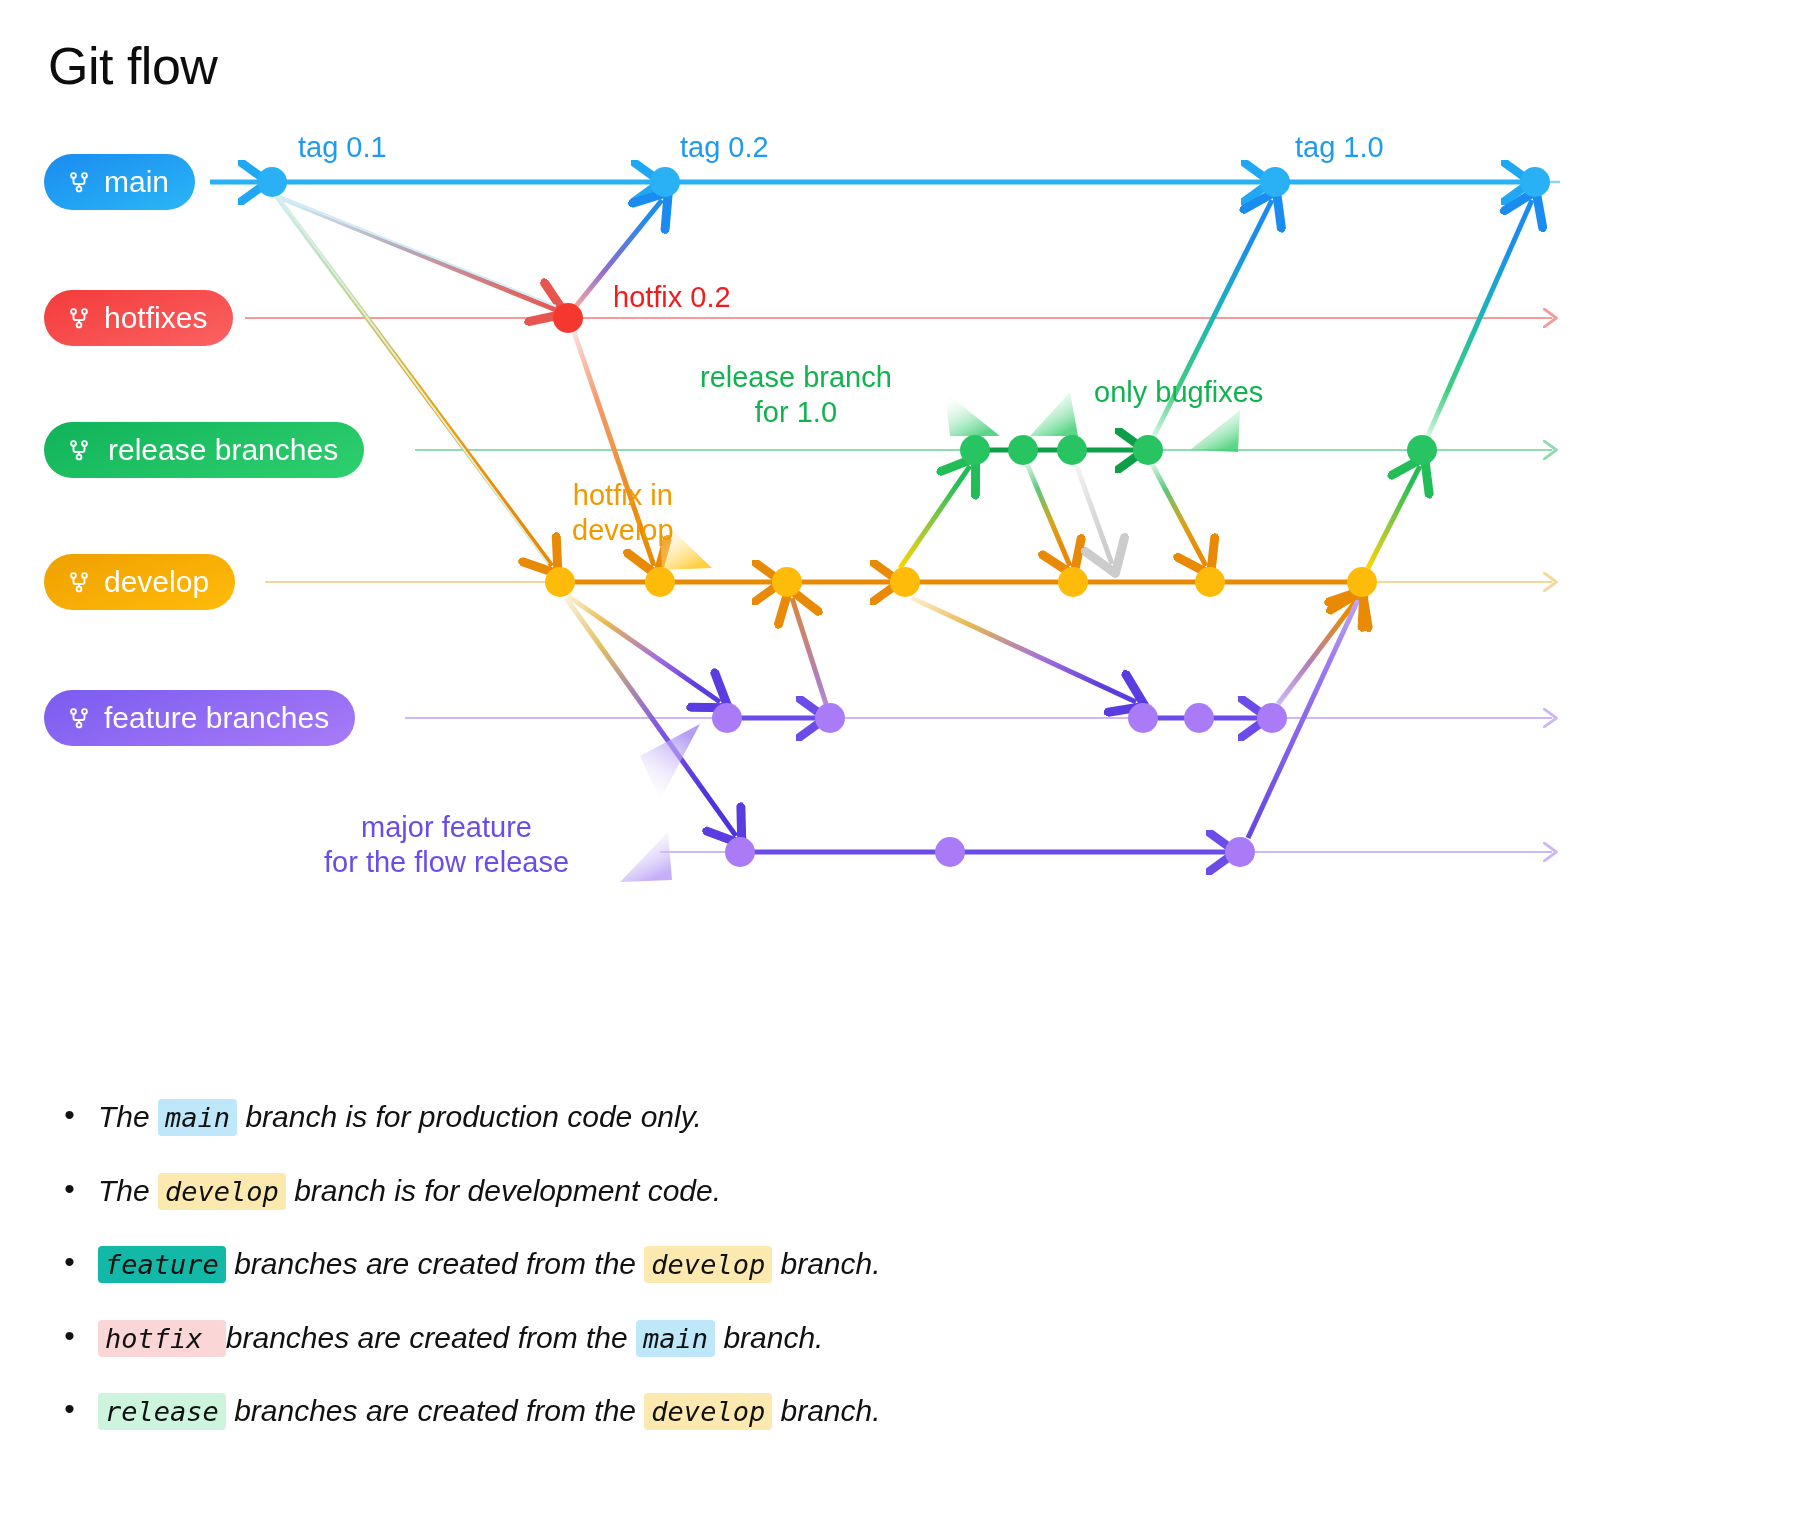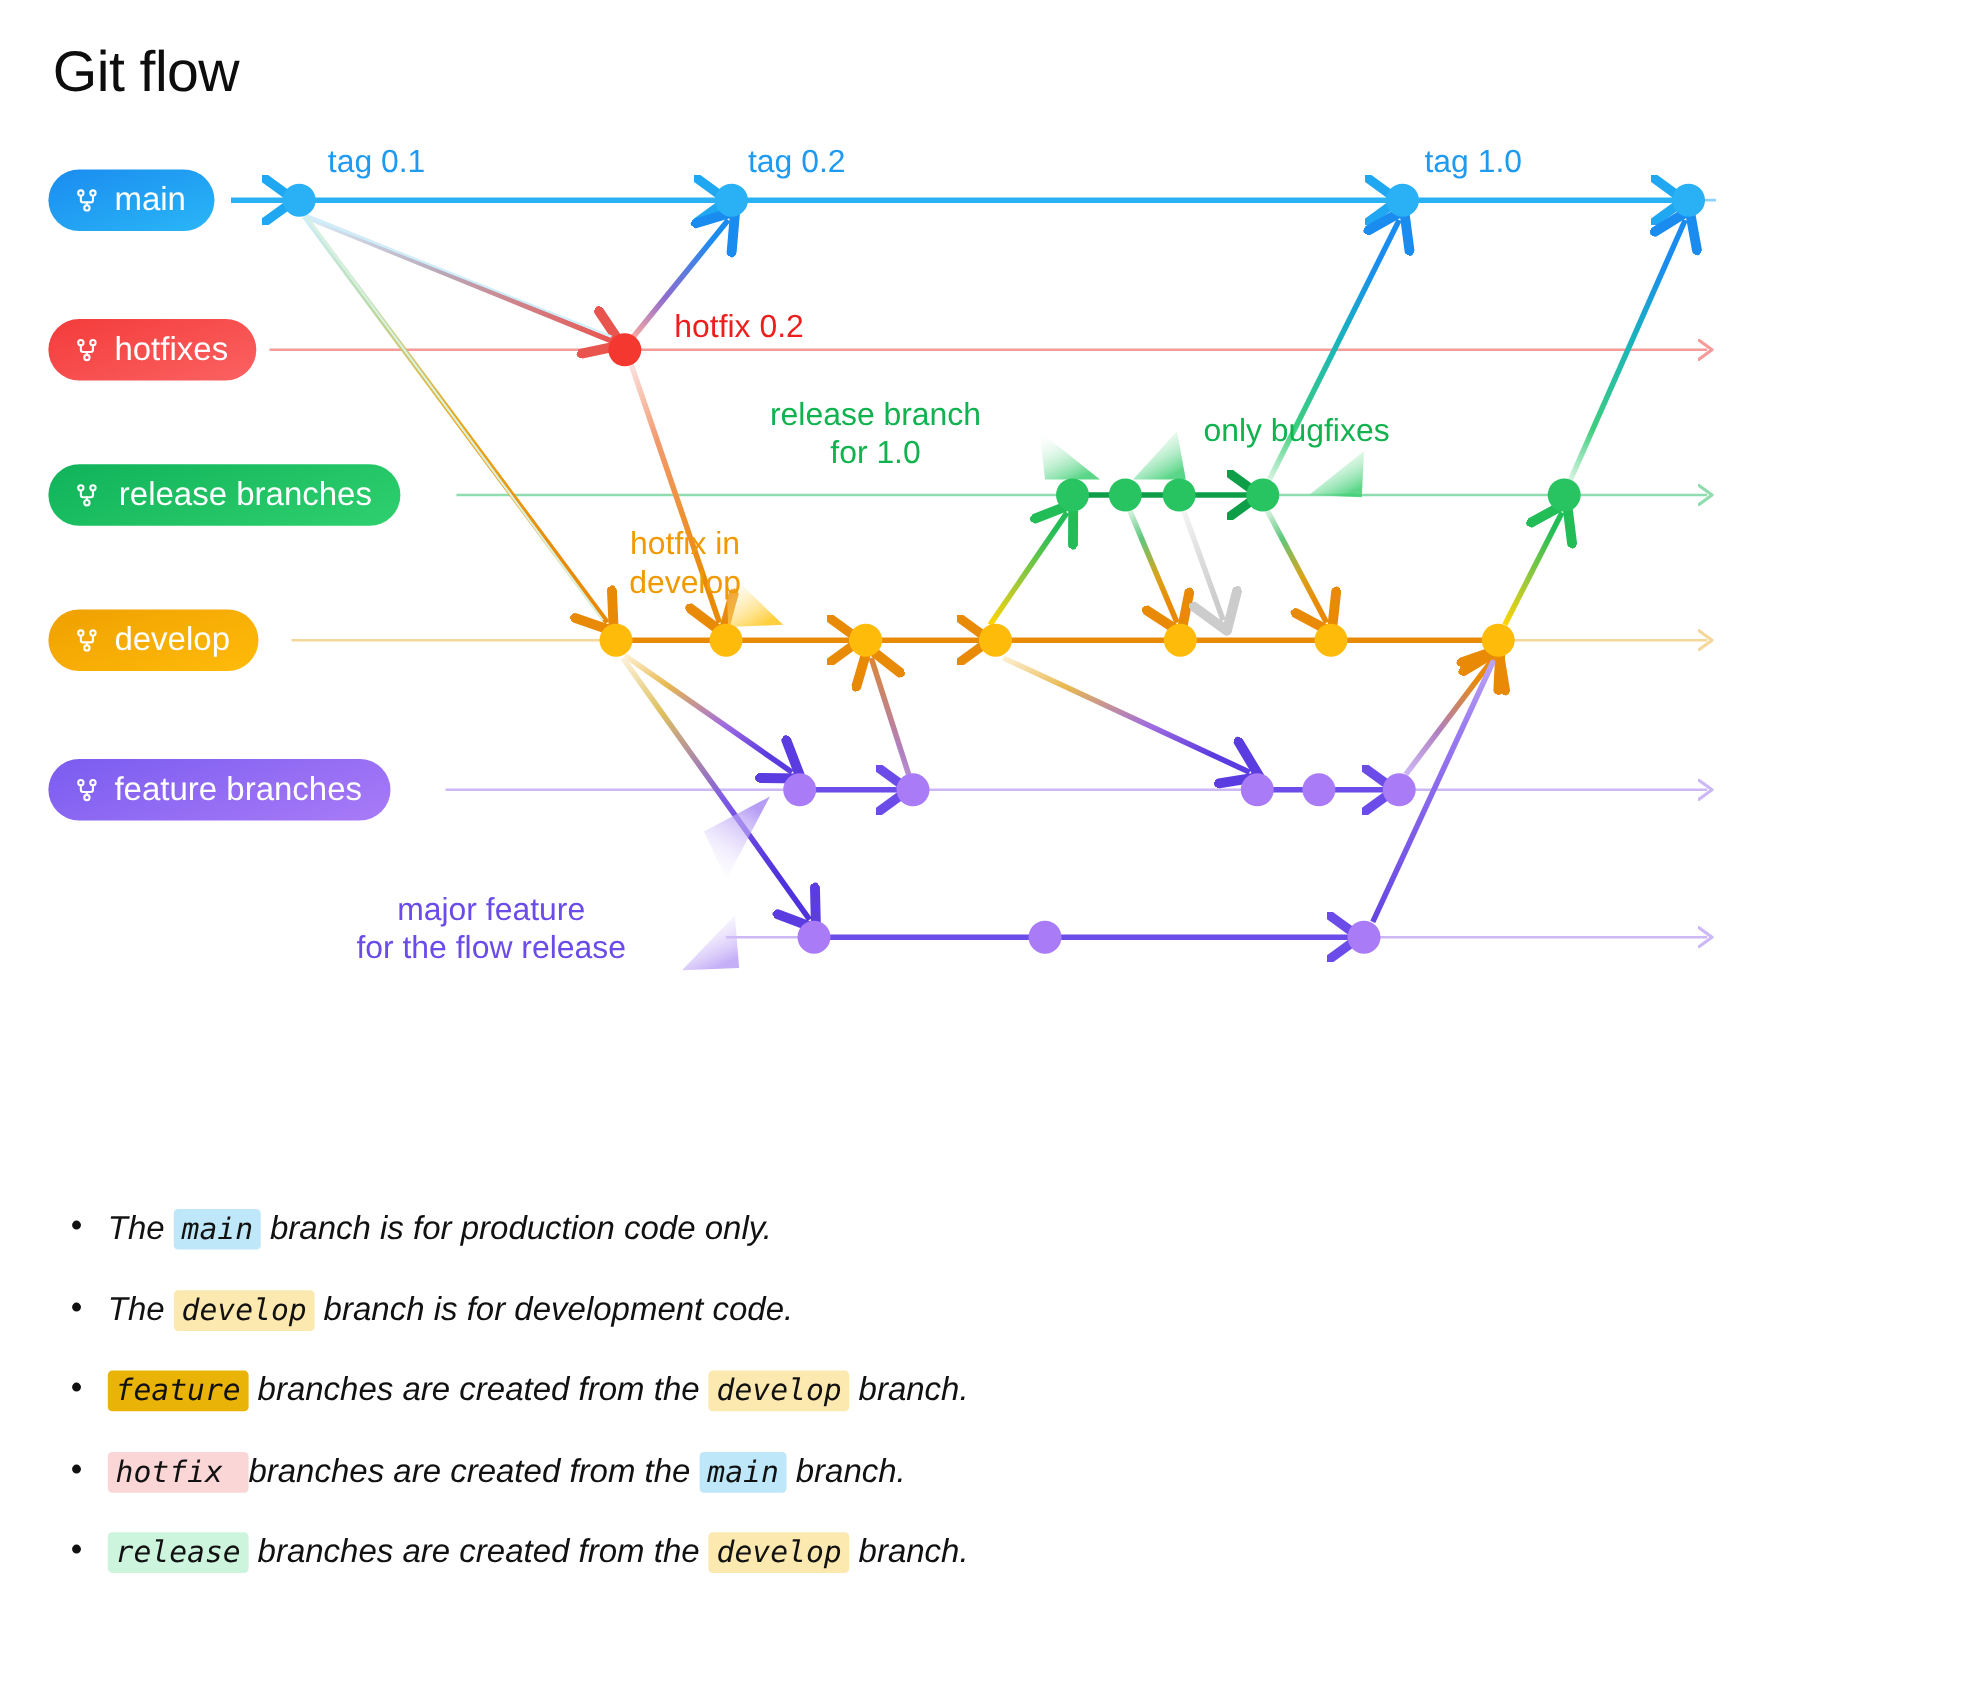--- a/index.html
+++ b/index.html
@@ -114,21 +114,21 @@
     color: #111111;
   }
   code.chip {
     font-family: "DejaVu Sans Mono", monospace;
     font-size: 27px;
     padding: 3px 7px;
     border-radius: 4px;
   }
   .chip-main    { background: #bfe7fa; }
   .chip-develop { background: #fce9b0; }
-  .chip-feature { background: #eab308; }
+  .chip-feature { background: #14b8a6; }
   .chip-hotfix  { background: #fbd6d6; }
   .chip-release { background: #cdf5dd; }
 </style>
 </head>
 <body>
 
 <h1 id="page-title">Git flow</h1>
 
 <div id="diagram">
   <svg width="1800" height="900" viewBox="0 0 1800 900" xmlns="http://www.w3.org/2000/svg">

